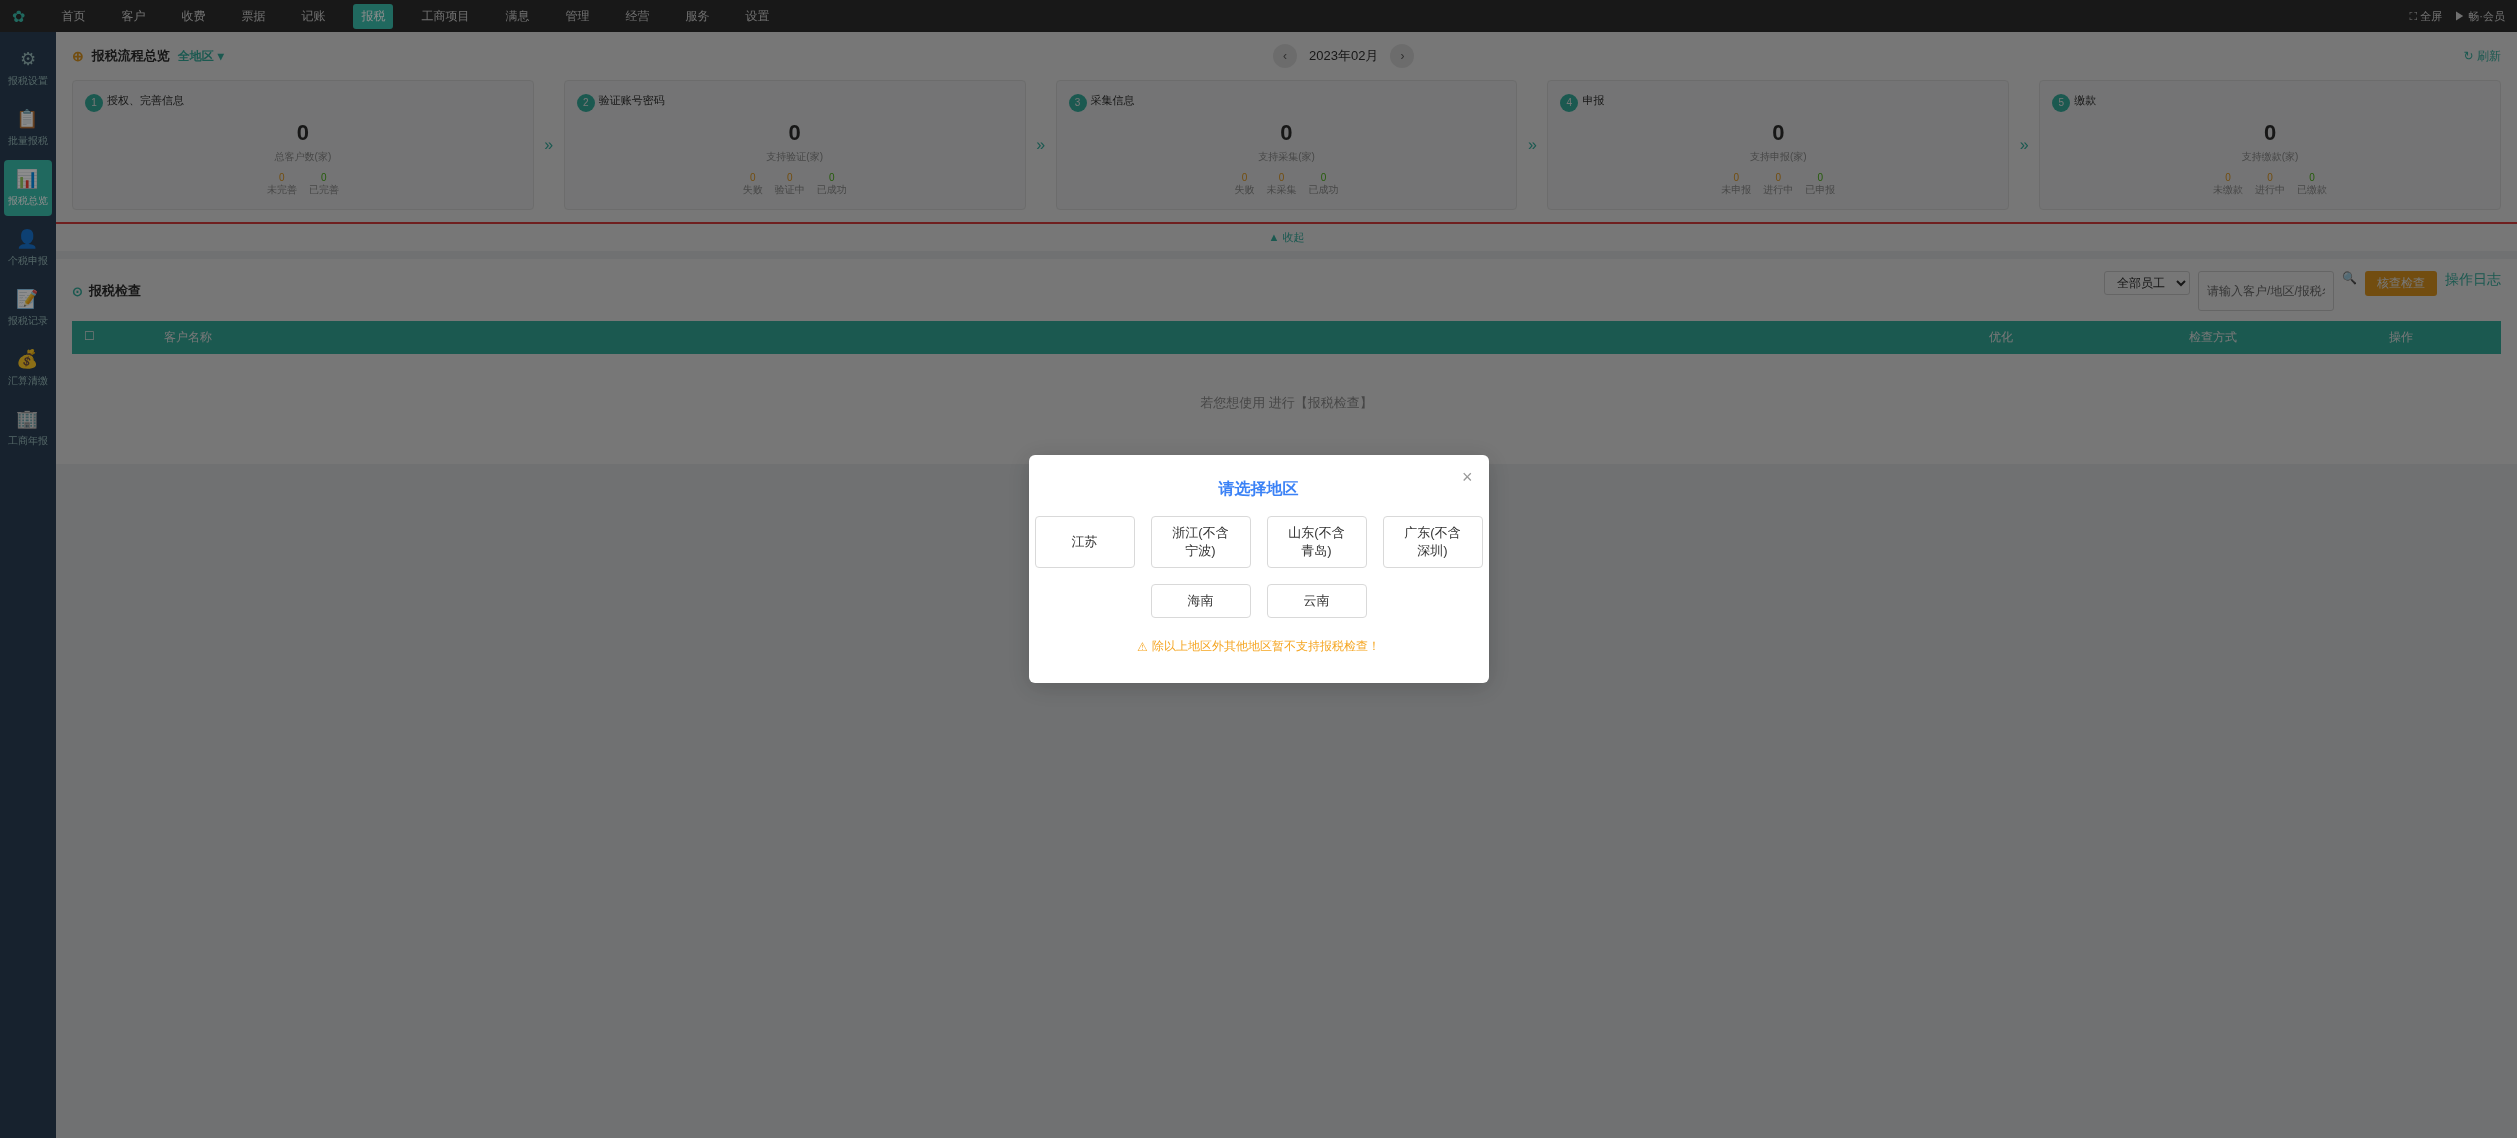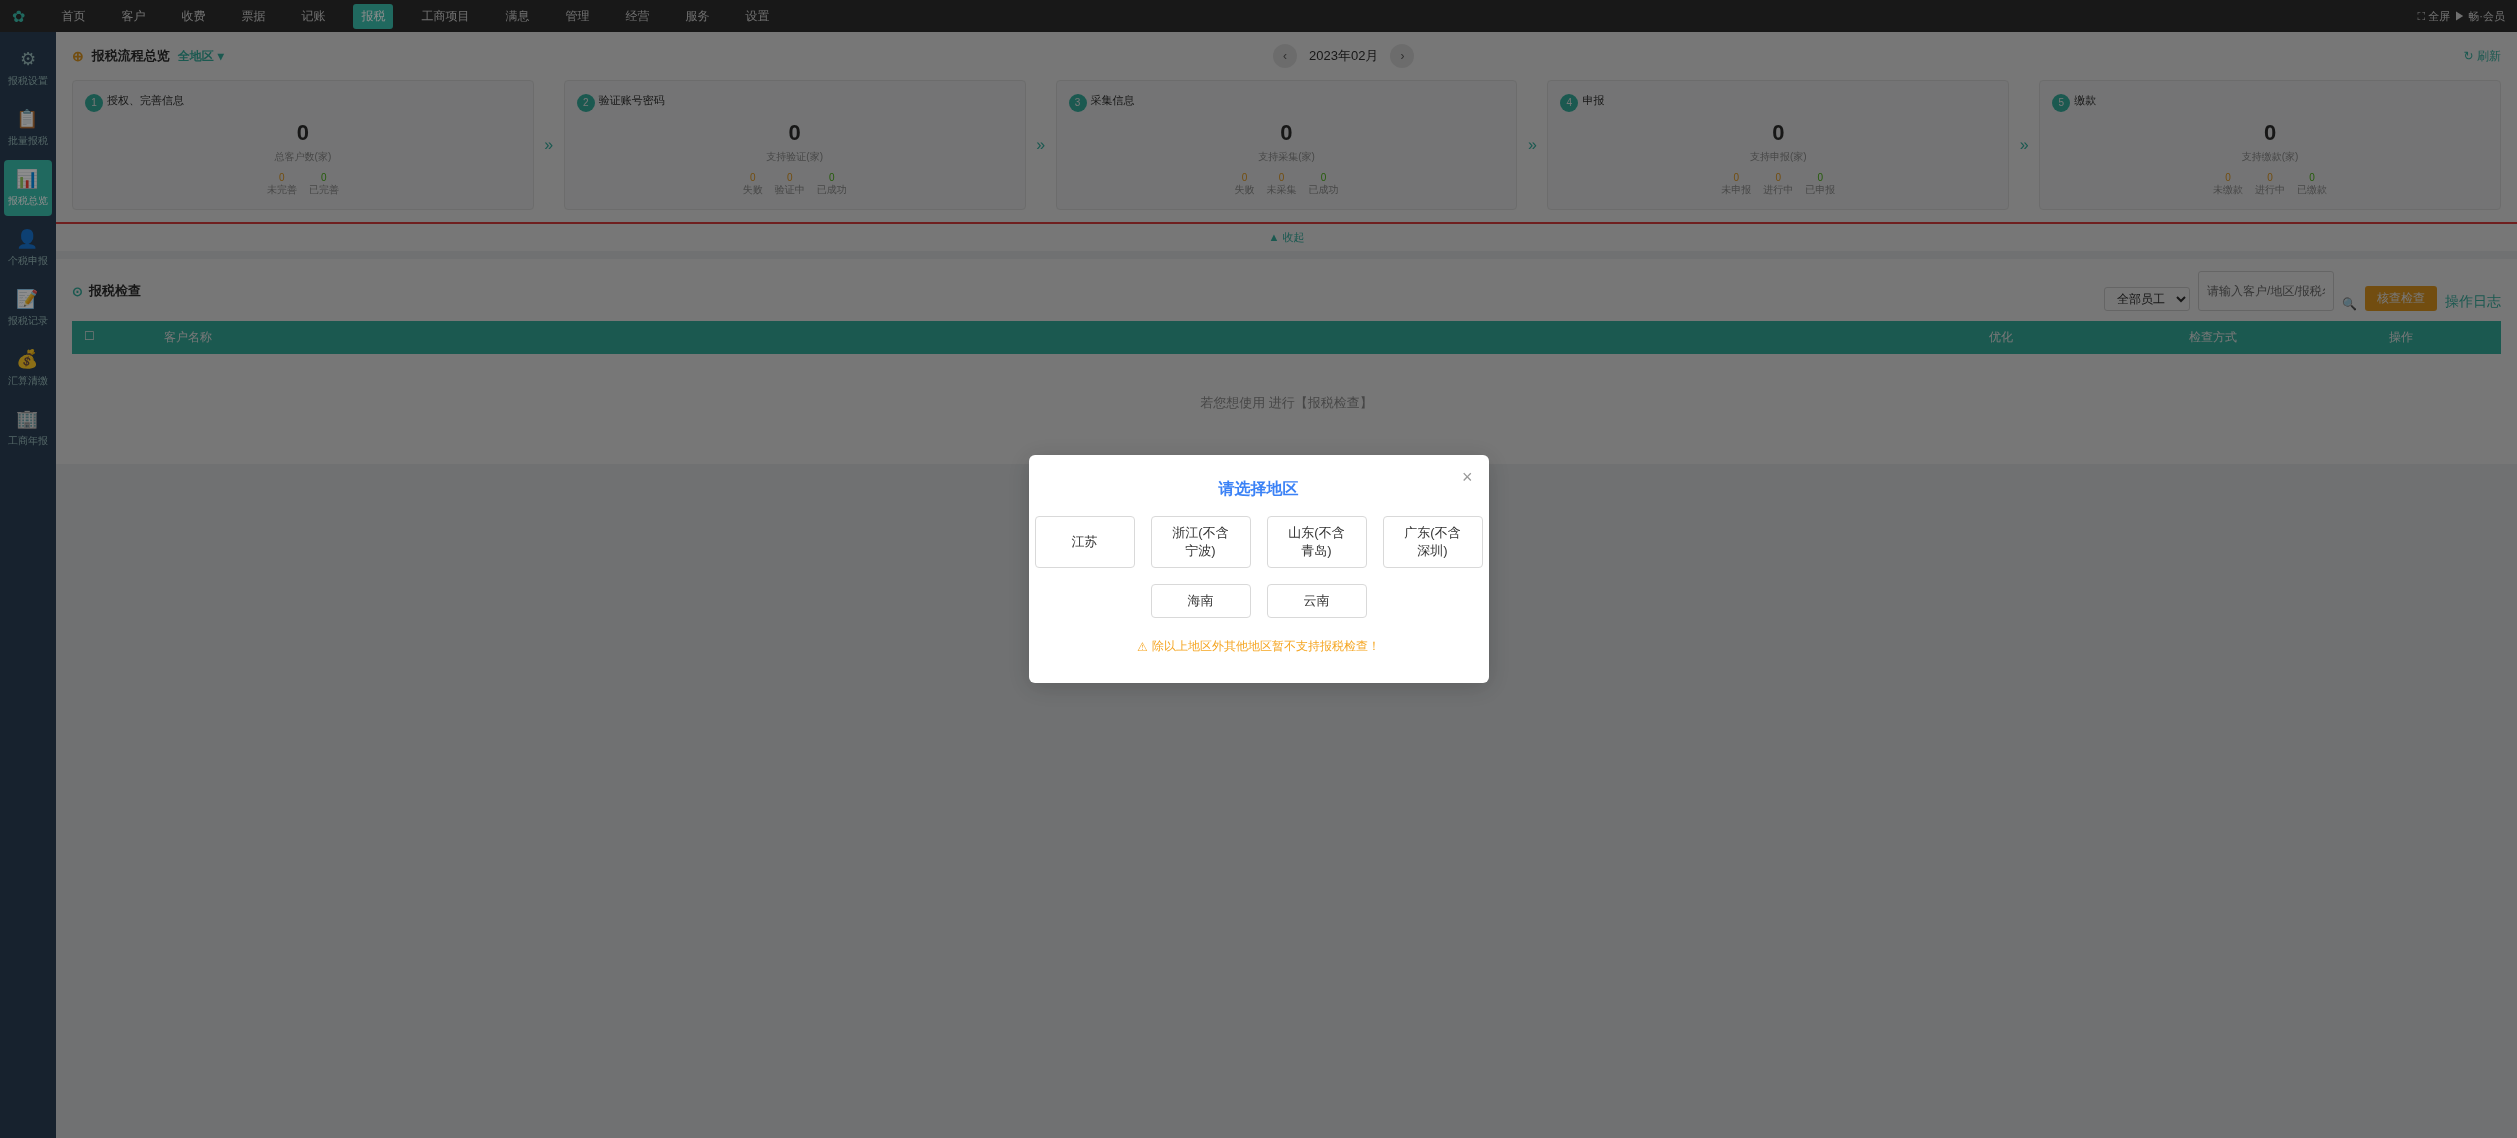--- a/index.html
+++ b/index.html
@@ -12,21 +12,21 @@
       display: flex;
       align-items: center;
       padding: 0 12px;
       color: #ccc;
       justify-content: space-between;
     }
     .top-nav-left { display: flex; gap: 20px; align-items: center; }
     .top-nav-item { cursor: pointer; font-size: 12px; color: #ccc; padding: 4px 8px; border-radius: 3px; }
     .top-nav-item.active { background: #3bbfad; color: #fff; }
     .top-nav-logo { color: #3bbfad; font-size: 16px; margin-right: 8px; }
-    .top-nav-right { display: flex; gap: 4px; align-items: center; color: #ccc; font-size: 11px; }
+    .top-nav-right { display: flex; gap: 12px; align-items: center; color: #ccc; font-size: 11px; }
     .top-nav-right span { cursor: pointer; }
 
     
     .layout { display: flex; height: calc(100vh - 32px); }
     .sidebar {
       width: 56px;
       background: #2a3f54;
       display: flex;
       flex-direction: column;
       align-items: center;
@@ -139,21 +139,21 @@
     }
     .tax-check-header {
       display: flex; align-items: center; justify-content: space-between;
       margin-bottom: 10px;
     }
     .section-title {
       display: flex; align-items: center; gap: 6px;
       font-size: 13px; font-weight: bold; color: #333;
     }
     .section-title .dot { color: #3bbfad; }
-    .check-actions { display: flex; gap: 8px; align-items: flex-end; }
+    .check-actions { display: flex; gap: 8px; align-items: flex-start; }
     .select-box {
       border: 1px solid #d9d9d9; border-radius: 3px; padding: 3px 8px;
       font-size: 12px; color: #333; background: #fff; cursor: pointer;
       min-width: 80px;
     }
     .search-input {
       border: 1px solid #d9d9d9; border-radius: 3px; padding: 12px 8px;
       font-size: 12px; width: 136px;
     }
     .search-icon { color: #999; cursor: pointer; }

